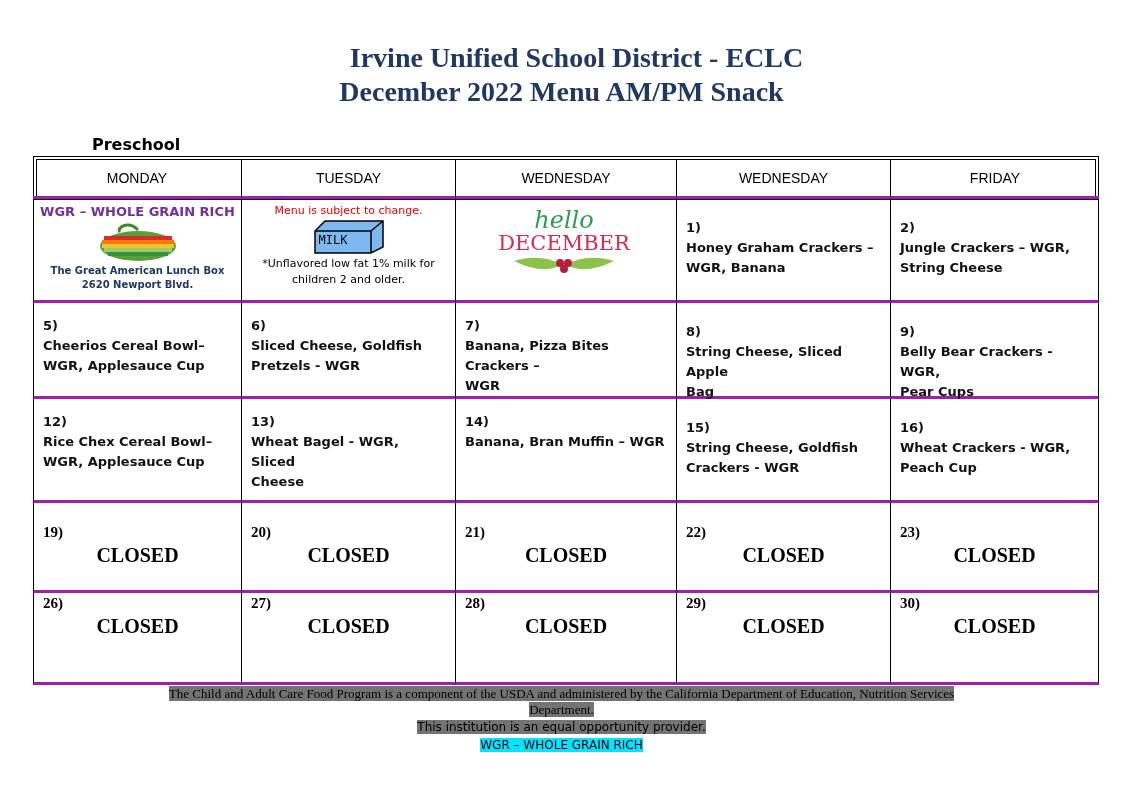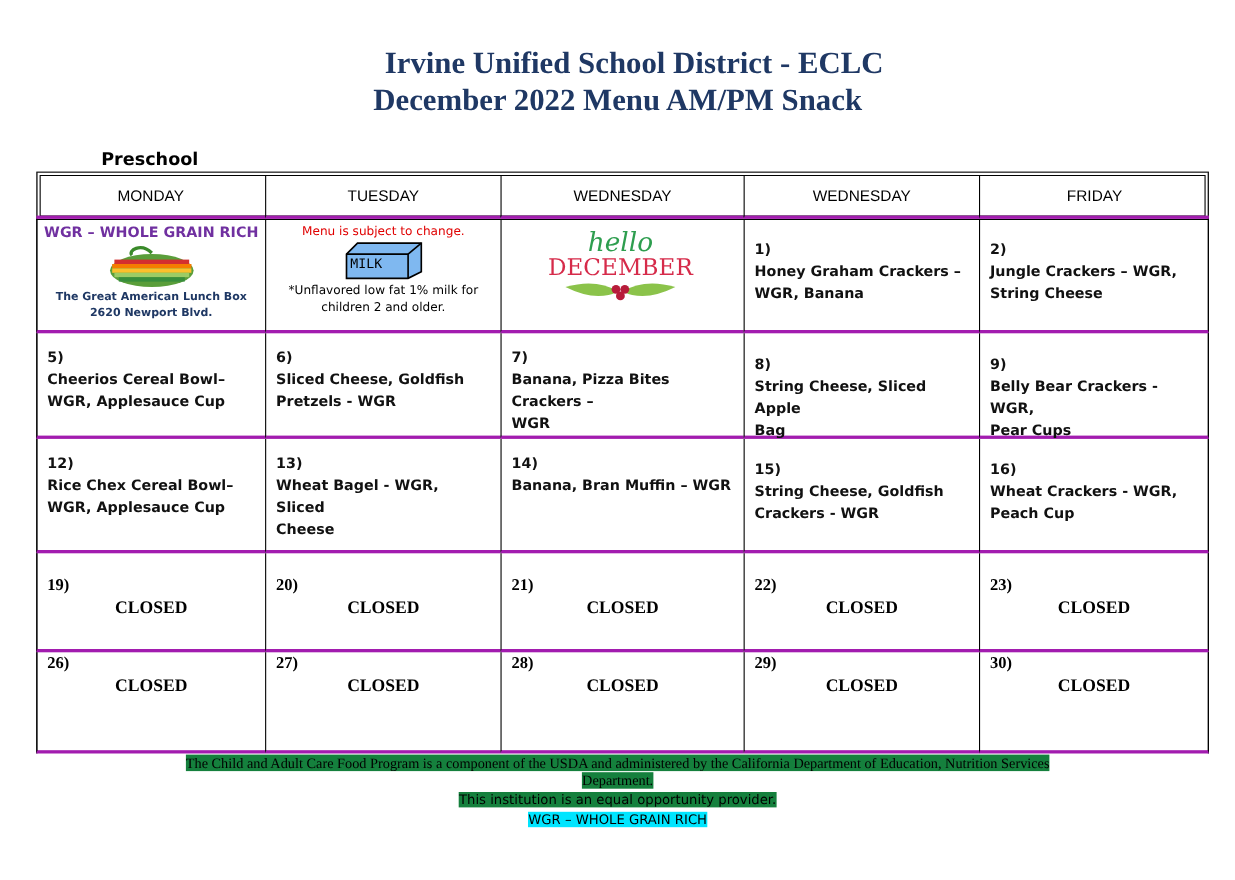--- a/index.html
+++ b/index.html
@@ -30,26 +30,26 @@
   }
   .hdr {
     font-family: "Liberation Sans", sans-serif; font-size: 14px; color: #000;
     display: flex; align-items: center; justify-content: center;
   }
   .food { font-weight: bold; font-size: 13px; line-height: 20px; padding: 0 9px; color: #111; }
   .closed-num {
     font-family: "Liberation Serif", serif; font-weight: bold; font-size: 15px; position: absolute; left: 9px;
   }
   .closed-lbl {
-    font-family: "Liberation Serif", serif; font-weight: bold; font-size: 16px; position: absolute; left: 0; right: 0; text-align: center;
+    font-family: "Liberation Serif", serif; font-weight: bold; font-size: 20px; position: absolute; left: 0; right: 0; text-align: center;
   }
   .footer { position: absolute; left: 0; width: 1123px; text-align: center; }
   .fl { font-family: "Liberation Serif", serif; font-size: 13px; line-height: 15px; }
   .fs { font-family: "DejaVu Sans", sans-serif; font-size: 12px; font-weight: normal; line-height: 16px; }
-  .hl-y { background: #15803d; }
+  .hl-y { background: #737373; }
   .hl-c { background: #00e5ff; }
 </style>
 </head>
 <body>
 
 <div id="t1" class="title">Irvine Unified School District - ECLC</div>
 <div id="t2" class="title">December 2022 Menu AM/PM Snack</div>
 <div class="preschool">Preschool</div>
 
 <div class="grid">

